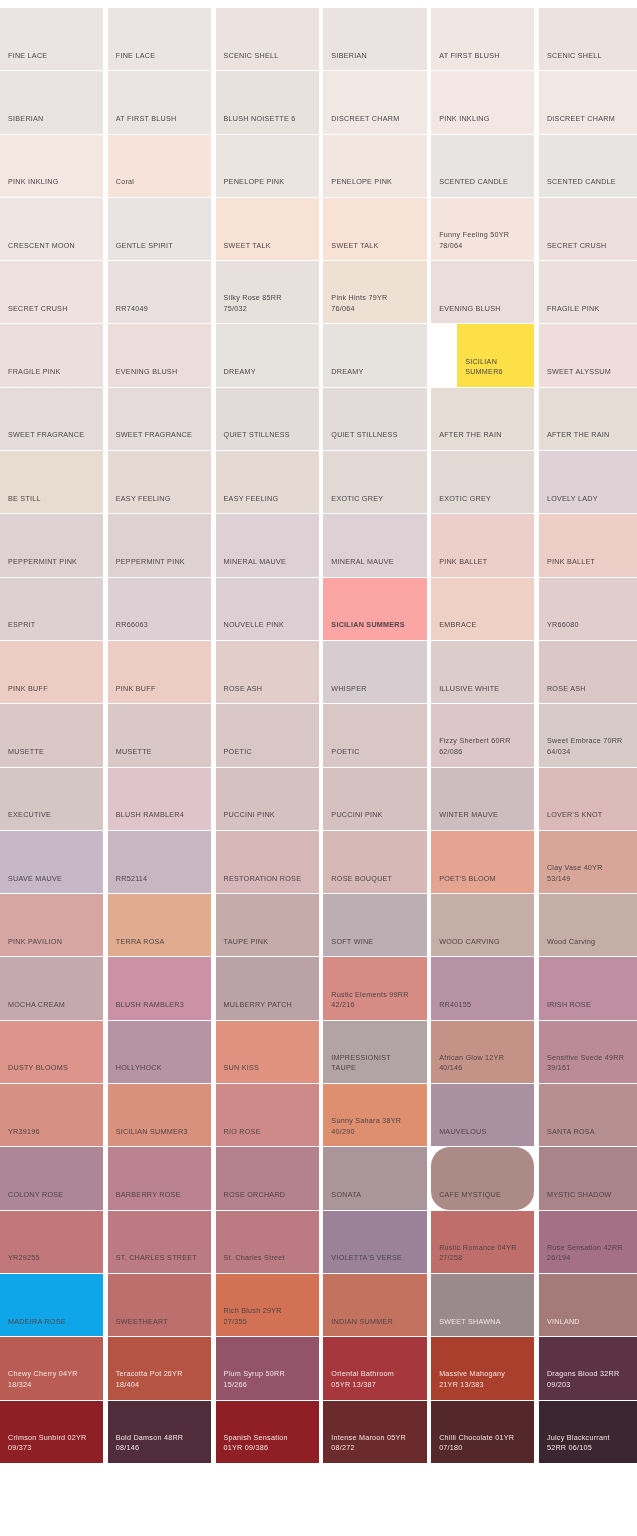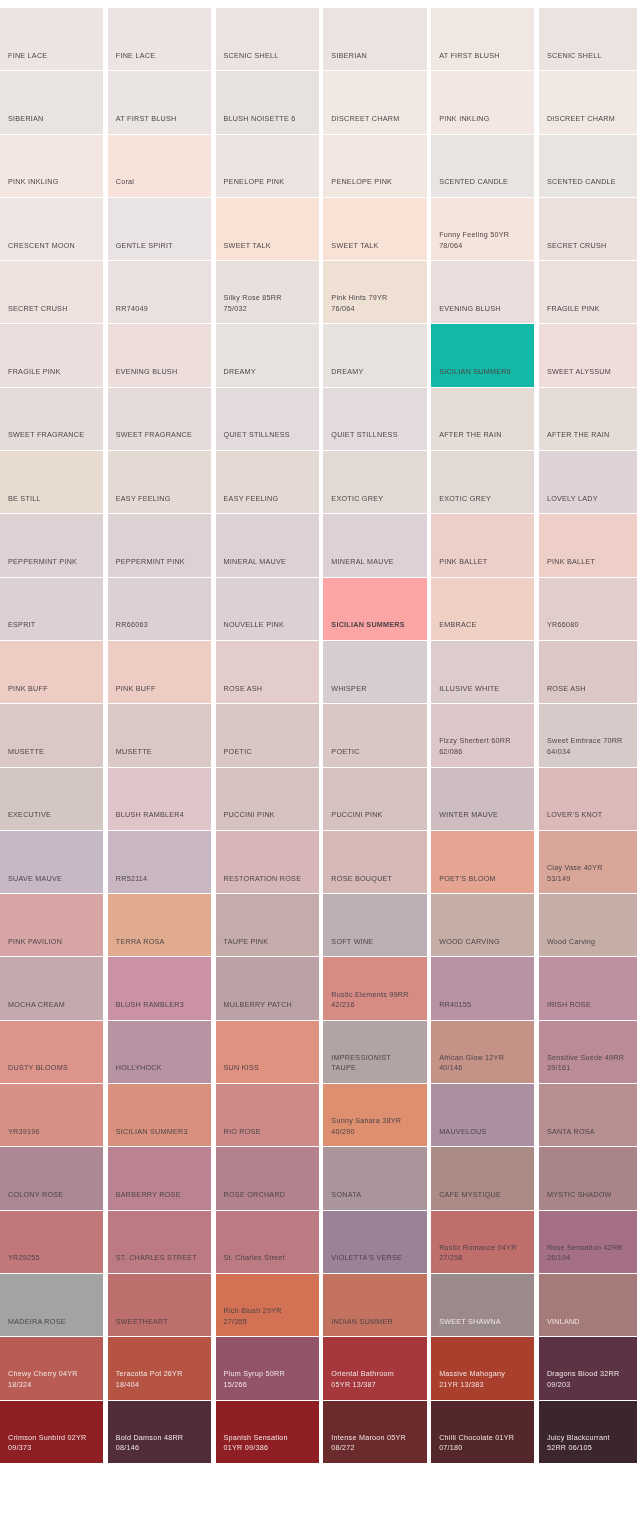--- a/index.html
+++ b/index.html
@@ -150,21 +150,21 @@
     </div>
     <div class="swatch" style="background-color: rgb(236, 221, 219);">
       <div class="swatch-label">EVENING BLUSH</div>
     </div>
     <div class="swatch" style="background-color: rgb(230, 226, 222);">
       <div class="swatch-label">DREAMY</div>
     </div>
     <div class="swatch" style="background-color: rgb(230, 226, 222);">
       <div class="swatch-label">DREAMY</div>
     </div>
-    <div class="swatch" style="background-color: #14b8a6;">
+    <div class="swatch" style="background-color: #fde047; margin-left: 26px;">
       <div class="swatch-label">SICILIAN SUMMER6</div>
     </div>
     <div class="swatch" style="background-color: rgb(238, 221, 219);">
       <div class="swatch-label">SWEET ALYSSUM</div>
     </div>
     <div class="swatch" style="background-color: rgb(228, 219, 218);">
       <div class="swatch-label">SWEET FRAGRANCE</div>
     </div>
     <div class="swatch" style="background-color: rgb(228, 219, 218);">
       <div class="swatch-label">SWEET FRAGRANCE</div>
@@ -392,21 +392,21 @@
     </div>
     <div class="swatch" style="background-color: rgb(187, 131, 145);">
       <div class="swatch-label">BARBERRY ROSE</div>
     </div>
     <div class="swatch" style="background-color: rgb(180, 129, 143);">
       <div class="swatch-label">ROSE ORCHARD</div>
     </div>
     <div class="swatch" style="background-color: rgb(169, 149, 154);">
       <div class="swatch-label">SONATA</div>
     </div>
-    <div class="swatch" style="background-color: rgb(172, 138, 133);">
+    <div class="swatch" style="background-color: rgb(172, 138, 133); border-radius: 19px;">
       <div class="swatch-label">CAFE MYSTIQUE</div>
     </div>
     <div class="swatch" style="background-color: rgb(169, 132, 136);">
       <div class="swatch-label">MYSTIC SHADOW</div>
     </div>
     <div class="swatch" style="background-color: rgb(194, 120, 122);">
       <div class="swatch-label">YR29255</div>
     </div>
     <div class="swatch" style="background-color: rgb(188, 122, 130);">
       <div class="swatch-label">ST. CHARLES STREET</div>
@@ -418,21 +418,21 @@
       <div class="swatch-label">VIOLETTA'S VERSE</div>
     </div>
     <div class="swatch" style="background-color: rgb(192, 110, 107);">
       <div class="swatch-label">Rustic Romance 04YR
 27/258</div>
     </div>
     <div class="swatch" style="background-color: rgb(165, 111, 133);">
       <div class="swatch-label">Rose Sensation 42RR
 26/194</div>
     </div>
-    <div class="swatch" style="background-color: #a3a3a3;">
+    <div class="swatch" style="background-color: #0ea5e9;">
       <div class="swatch-label">MADEIRA ROSE</div>
     </div>
     <div class="swatch" style="background-color: rgb(188, 111, 108);">
       <div class="swatch-label">SWEETHEART</div>
     </div>
     <div class="swatch" style="background-color: rgb(210, 113, 84);">
       <div class="swatch-label">Rich Blush 29YR
 27/355</div>
     </div>
     <div class="swatch" style="background-color: rgb(196, 114, 96);">

